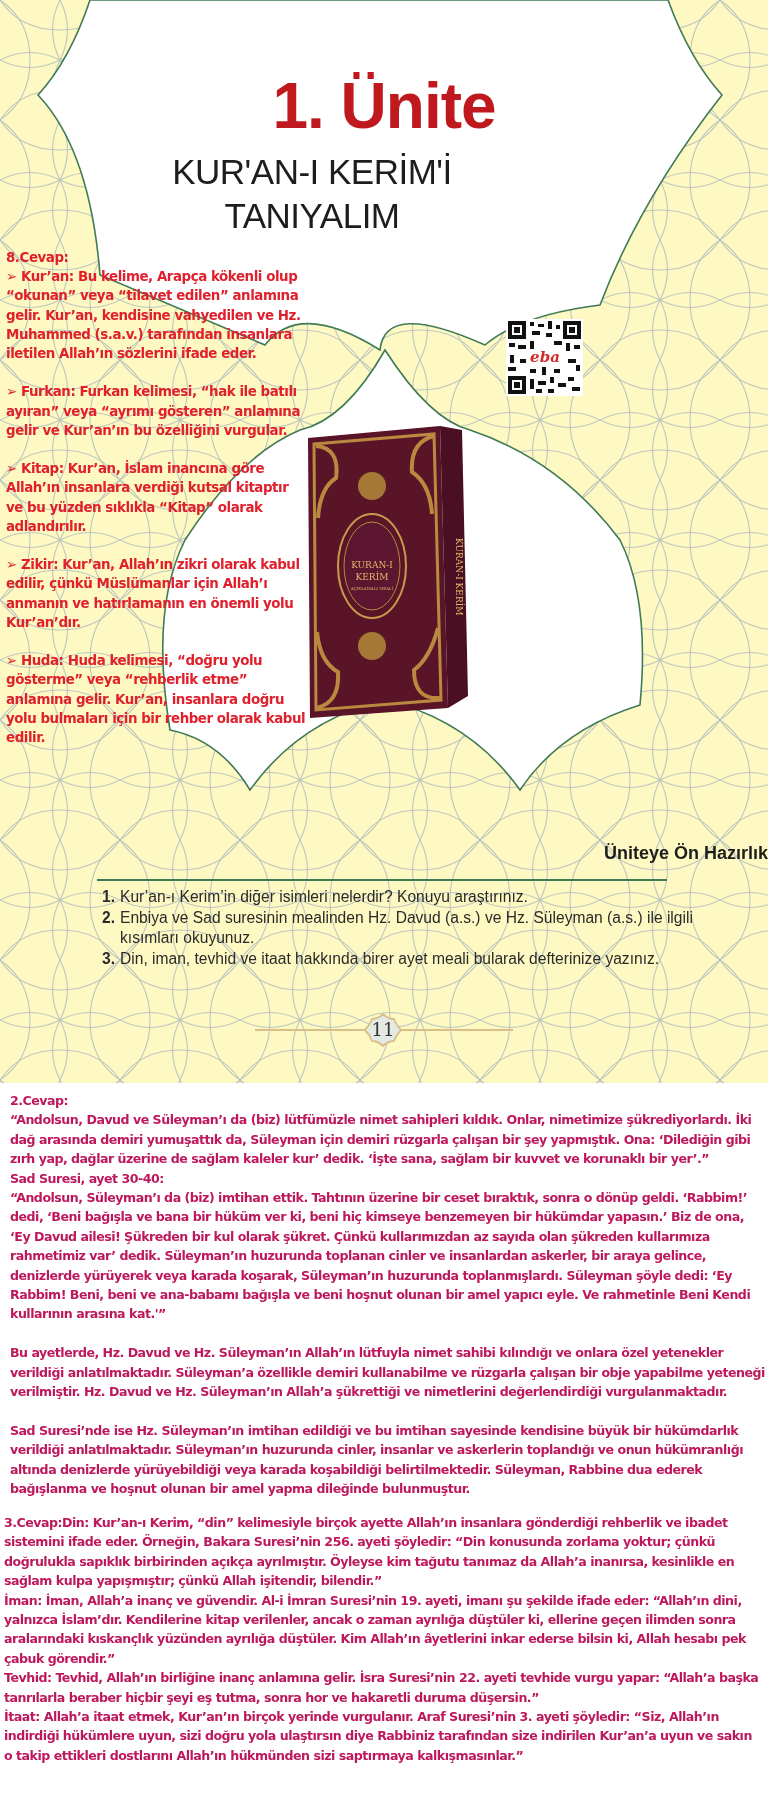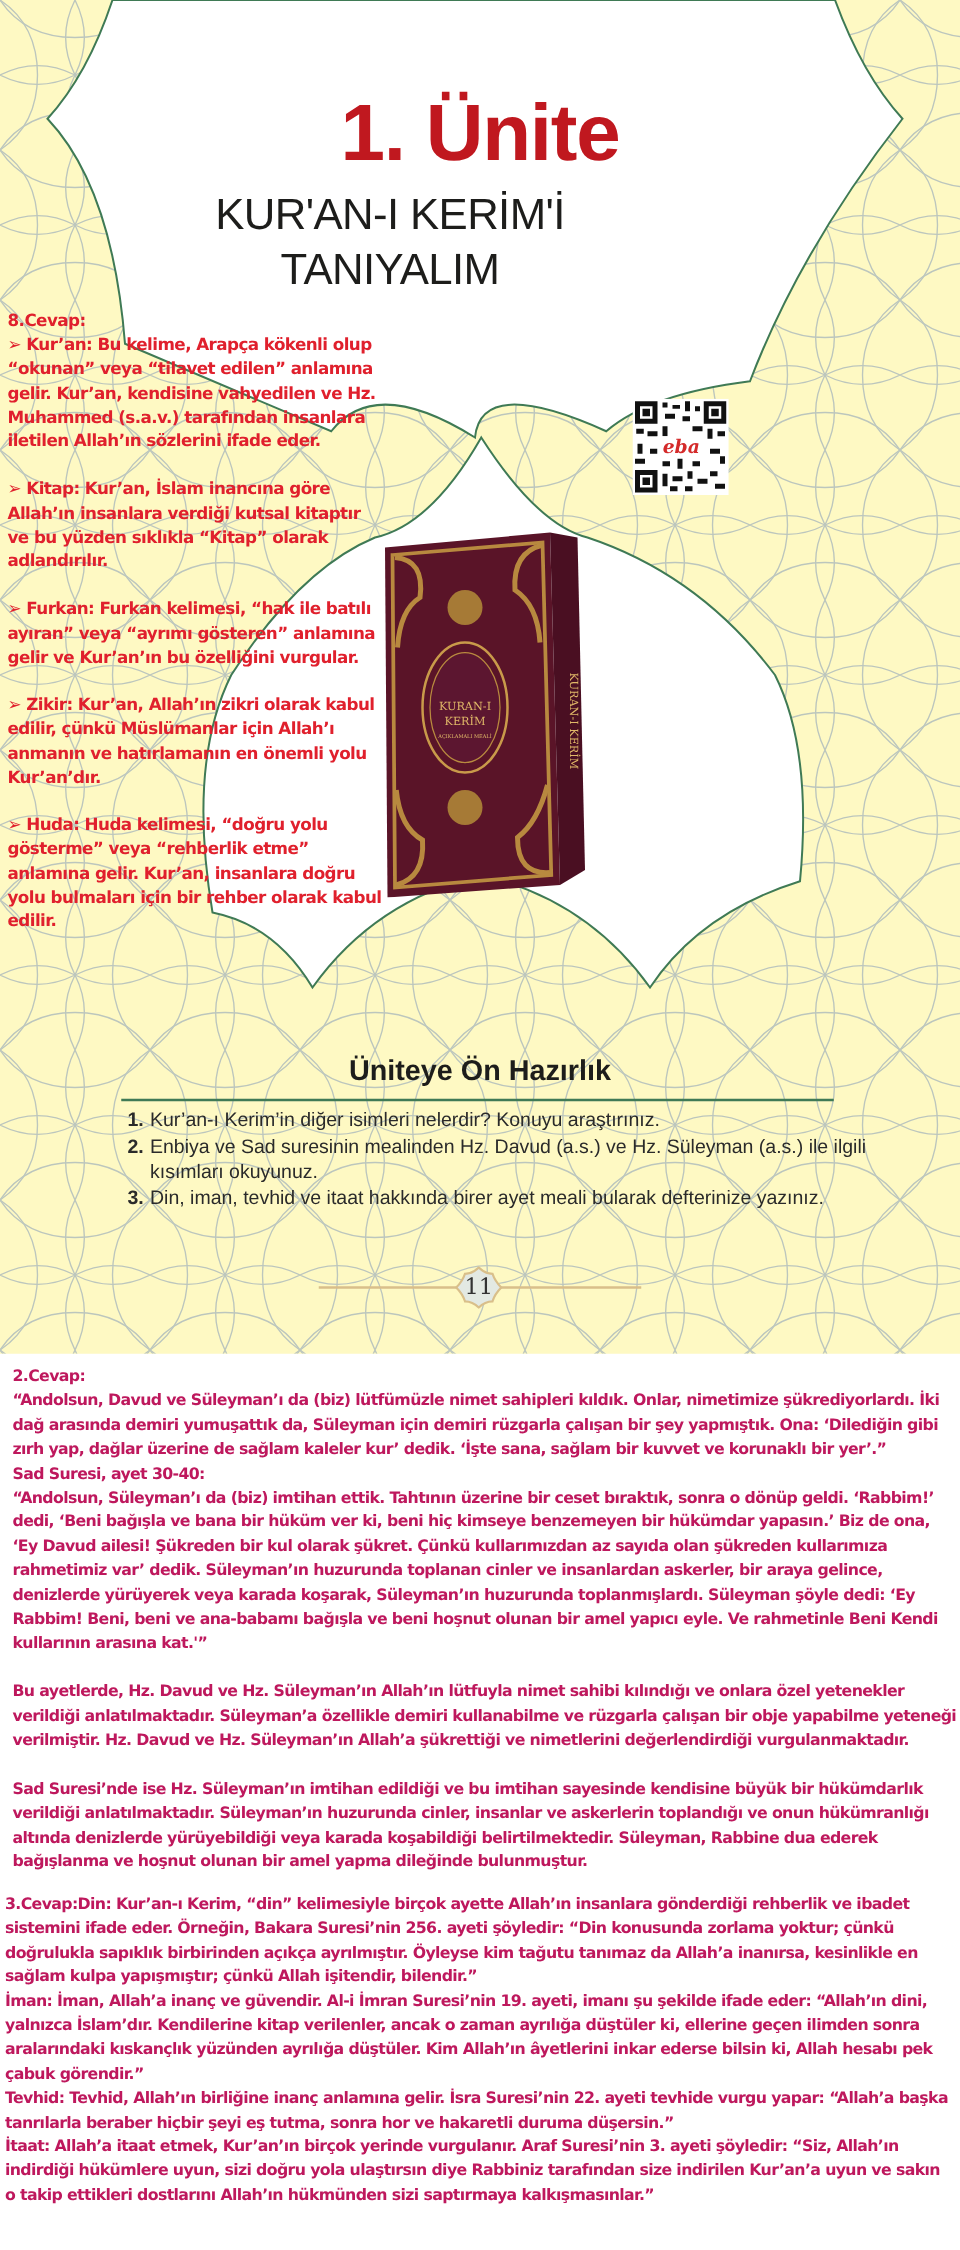--- a/index.html
+++ b/index.html
@@ -7,21 +7,21 @@
     .page { position: absolute; left: 0; top: 0; width: 768px; height: 1083px; background: #fef9c3; overflow: hidden; }
     .pattern { position: absolute; left: 0; top: 0; width: 768px; height: 1083px; }
     .shape { position: absolute; left: 0; top: 0; width: 768px; height: 1083px; }
     .unit-title { position: absolute; left: 0; width: 768px; top: 70px; text-align: center; color: #c0181f; font-weight: bold; font-size: 64px; letter-spacing: -1px; line-height: 72px; }
     .unit-sub { position: absolute; left: 0; width: 624px; top: 150px; text-align: center; color: #1d1d1b; font-size: 35px; line-height: 44px; letter-spacing: -0.5px; }
     .answer1 { position: absolute; left: 6px; top: 248px; width: 300px; color: #e0202d; font-weight: bold; font-size: 13.4px; line-height: 19.2px; font-family: "DejaVu Sans", sans-serif; letter-spacing: -0.45px; }
     .answer1 p { margin: 0 0 19.2px 0; }
     .answer1 .head { margin: 0; }
     .qr { position: absolute; left: 506px; top: 319px; width: 77px; height: 77px; }
     .book { position: absolute; left: 300px; top: 418px; width: 170px; height: 300px; }
-    .prep-title { position: absolute; left: 0; width: 768px; top: 843px; text-align: center; font-weight: bold; font-size: 23px; color: #1d1d1b; }
+    .prep-title { position: absolute; left: 0; width: 768px; top: 843px; text-align: right; font-weight: bold; font-size: 18px; color: #1d1d1b; }
     .prep-rule { position: absolute; left: 97px; width: 570px; top: 879px; height: 2px; background: #3f7a55; }
     .prep-list { position: absolute; left: 102px; top: 887px; width: 600px; margin: 0; padding: 0; list-style: none; font-size: 15.6px; line-height: 20.5px; color: #2a2a2a; }
     .prep-list li { position: relative; padding-left: 18px; }
     .prep-list .num { position: absolute; left: 0; font-weight: bold; }
     .page-num-wrap { position: absolute; left: 0; top: 1010px; width: 768px; height: 40px; }
     .page-num-line { position: absolute; left: 255px; width: 258px; top: 19px; height: 2px; background: #d9bf8a; }
     .page-num-badge { position: absolute; left: 364px; top: 3px; width: 38px; height: 34px; }
     .page-num { position: absolute; left: 364px; top: 9px; width: 38px; text-align: center; font-family: "DejaVu Serif", serif; font-size: 18px; color: #333; }
     .answers { position: absolute; left: 10px; top: 1091px; width: 756px; color: #be185d; font-weight: bold; font-family: "DejaVu Sans", sans-serif; font-size: 12.6px; line-height: 19.4px; letter-spacing: -0.5px; }
     .answers p { margin: 0; }
@@ -120,22 +120,22 @@
     <path d="M140 280 Q114 282 114 252 Q130 240 138 210" fill="none" stroke="#b8893f" stroke-width="4"></path>
     <text x="72" y="150" text-anchor="middle" font-family="DejaVu Serif, serif" font-size="9" fill="#e0b868">KURAN-I</text>
     <text x="72" y="162" text-anchor="middle" font-family="DejaVu Serif, serif" font-size="9" fill="#e0b868">KERİM</text>
     <text x="72" y="172" text-anchor="middle" font-family="DejaVu Serif, serif" font-size="4" fill="#e0b868">AÇIKLAMALI MEALİ</text>
     <text x="0" y="0" transform="translate(156,120) rotate(90)" font-family="DejaVu Serif, serif" font-size="9" fill="#e0b868">KURAN-I KERİM</text>
   </svg>
 
   <div class="answer1">
     <p class="head">8.Cevap:</p>
     <p><span>➢</span> <span>Kur’an: Bu kelime, Arapça kökenli olup “okunan” veya “tilavet edilen” anlamına gelir. Kur’an, kendisine vahyedilen ve Hz. Muhammed (s.a.v.) tarafından insanlara iletilen Allah’ın sözlerini ifade eder.</span></p>
+    <p><span>➢</span> <span>Furkan: Furkan kelimesi, “hak ile batılı ayıran” veya “ayrımı gösteren” anlamına gelir ve Kur’an’ın bu özelliğini vurgular.</span></p>
     <p><span>➢</span> <span>Kitap: Kur’an, İslam inancına göre Allah’ın insanlara verdiği kutsal kitaptır ve bu yüzden sıklıkla “Kitap” olarak adlandırılır.</span></p>
-    <p><span>➢</span> <span>Furkan: Furkan kelimesi, “hak ile batılı ayıran” veya “ayrımı gösteren” anlamına gelir ve Kur’an’ın bu özelliğini vurgular.</span></p>
     <p><span>➢</span> <span>Zikir: Kur’an, Allah’ın zikri olarak kabul edilir, çünkü Müslümanlar için Allah’ı anmanın ve hatırlamanın en önemli yolu Kur’an’dır.</span></p>
     <p><span>➢</span> <span>Huda: Huda kelimesi, “doğru yolu gösterme” veya “rehberlik etme” anlamına gelir. Kur’an, insanlara doğru yolu bulmaları için bir rehber olarak kabul edilir.</span></p>
   </div>
 
   <div class="prep-title">Üniteye Ön Hazırlık</div>
   <div class="prep-rule"></div>
   <ol class="prep-list">
     <li><span class="num">1.</span><span>Kur’an-ı Kerim’in diğer isimleri nelerdir? Konuyu araştırınız.</span></li>
     <li><span class="num">2.</span><span>Enbiya ve Sad suresinin mealinden Hz. Davud (a.s.) ve Hz. Süleyman (a.s.) ile ilgili kısımları okuyunuz.</span></li>
     <li><span class="num">3.</span><span>Din, iman, tevhid ve itaat hakkında birer ayet meali bularak defterinize yazınız.</span></li>

